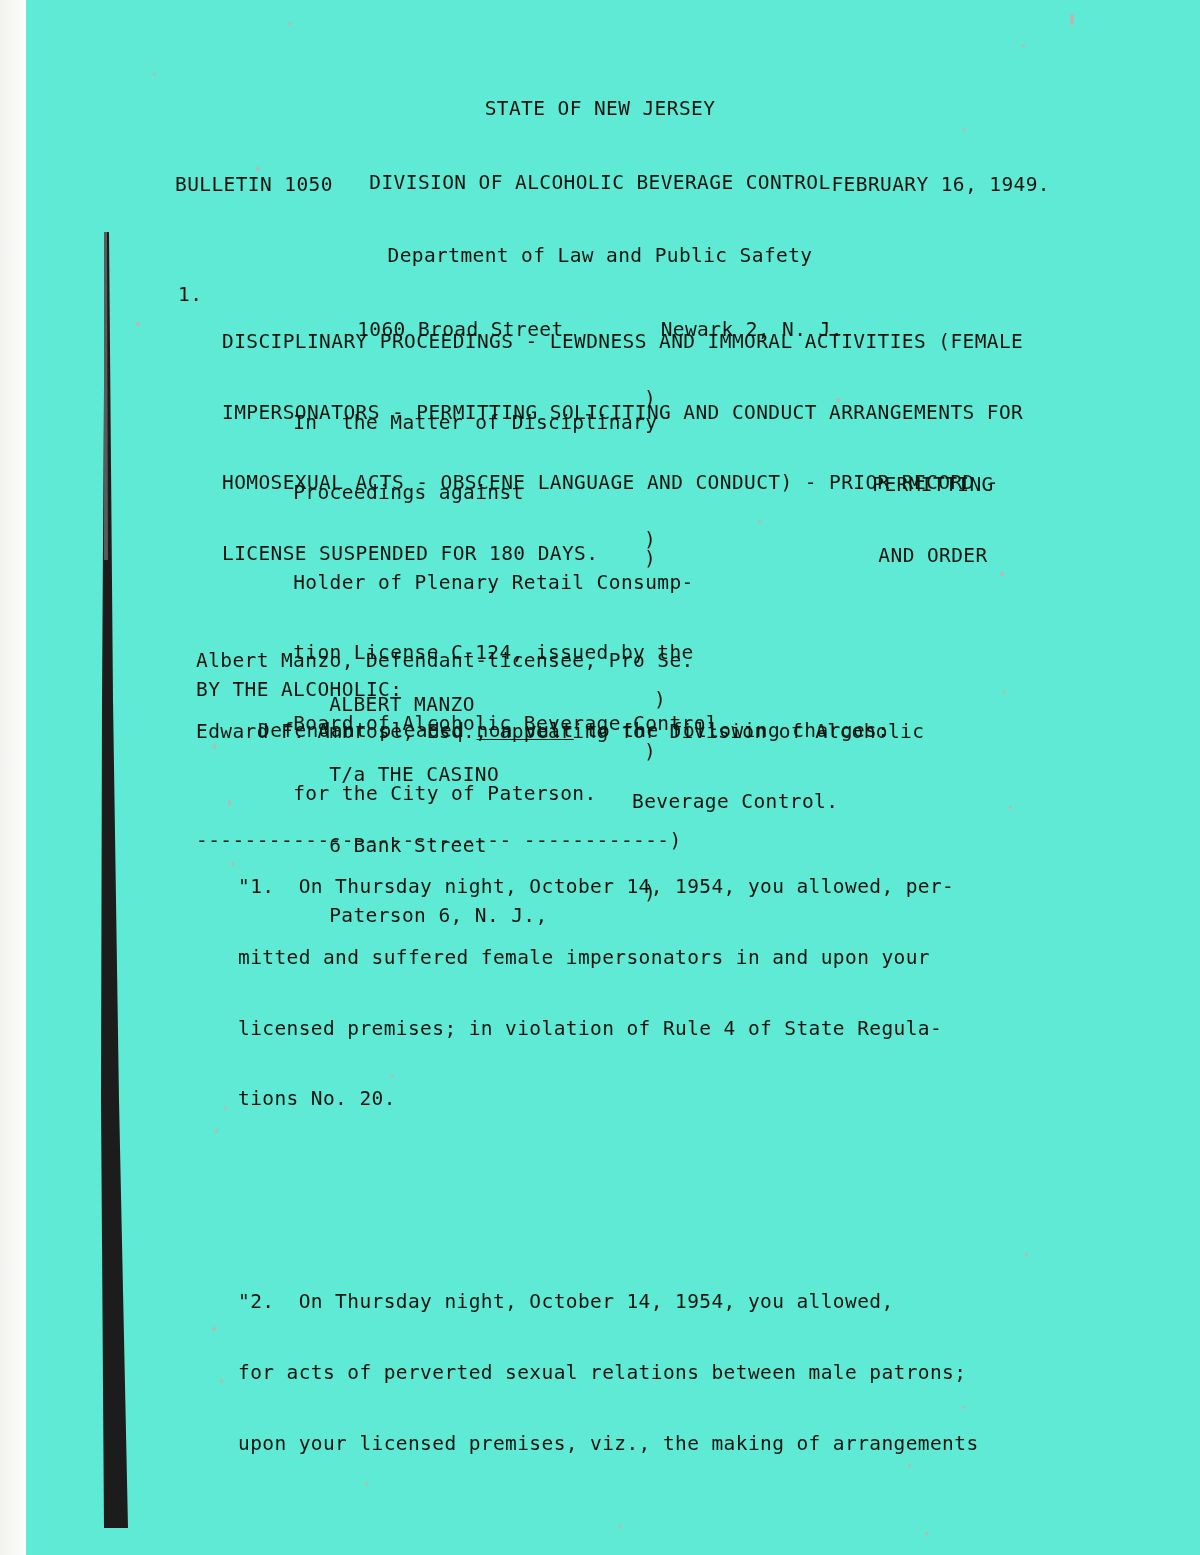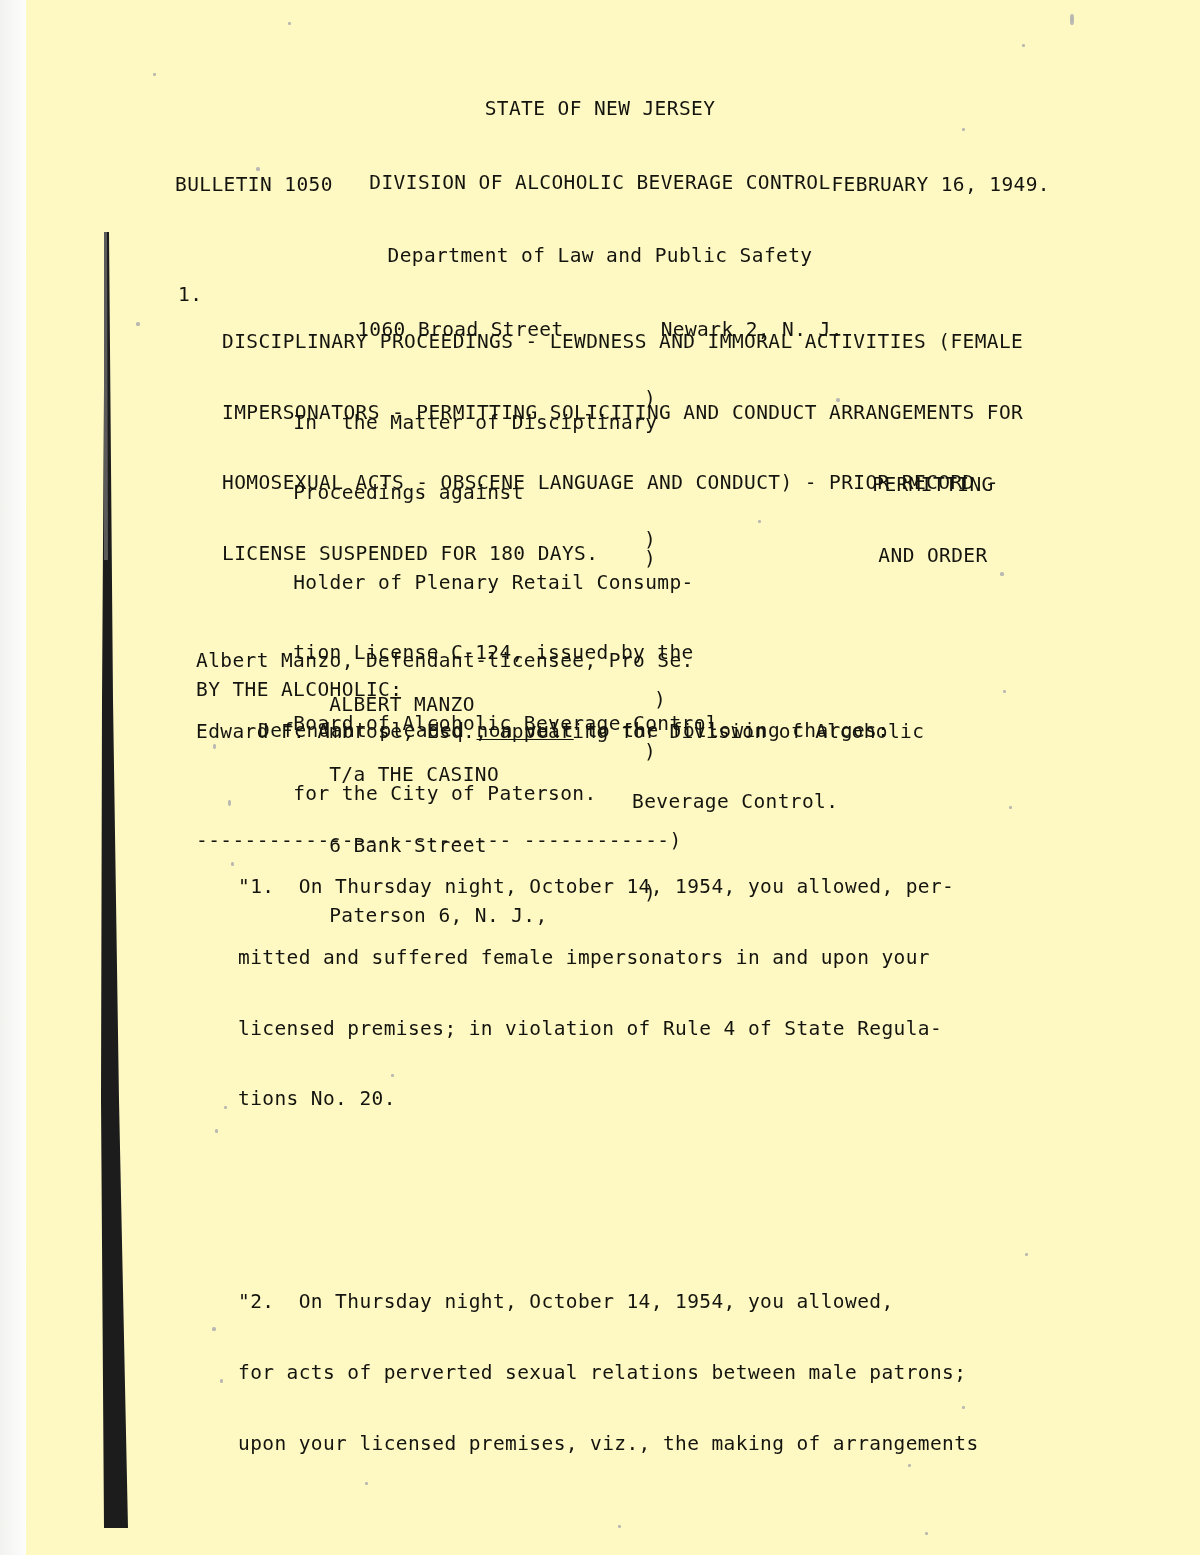--- a/index.html
+++ b/index.html
@@ -4,21 +4,21 @@
 <style>
   html, body {
     margin: 0;
     padding: 0;
     background: #ffffff;
   }
   .page {
     position: relative;
     width: 1200px;
     height: 1555px;
-    background: #fef9c3;
+    background: #5eead4;
     overflow: hidden;
     font-family: "DejaVu Sans Mono", "Liberation Mono", monospace;
     color: #14140f;
   }
 
   
   .speckle-layer {
     position: absolute;
     inset: 0;
     pointer-events: none;

